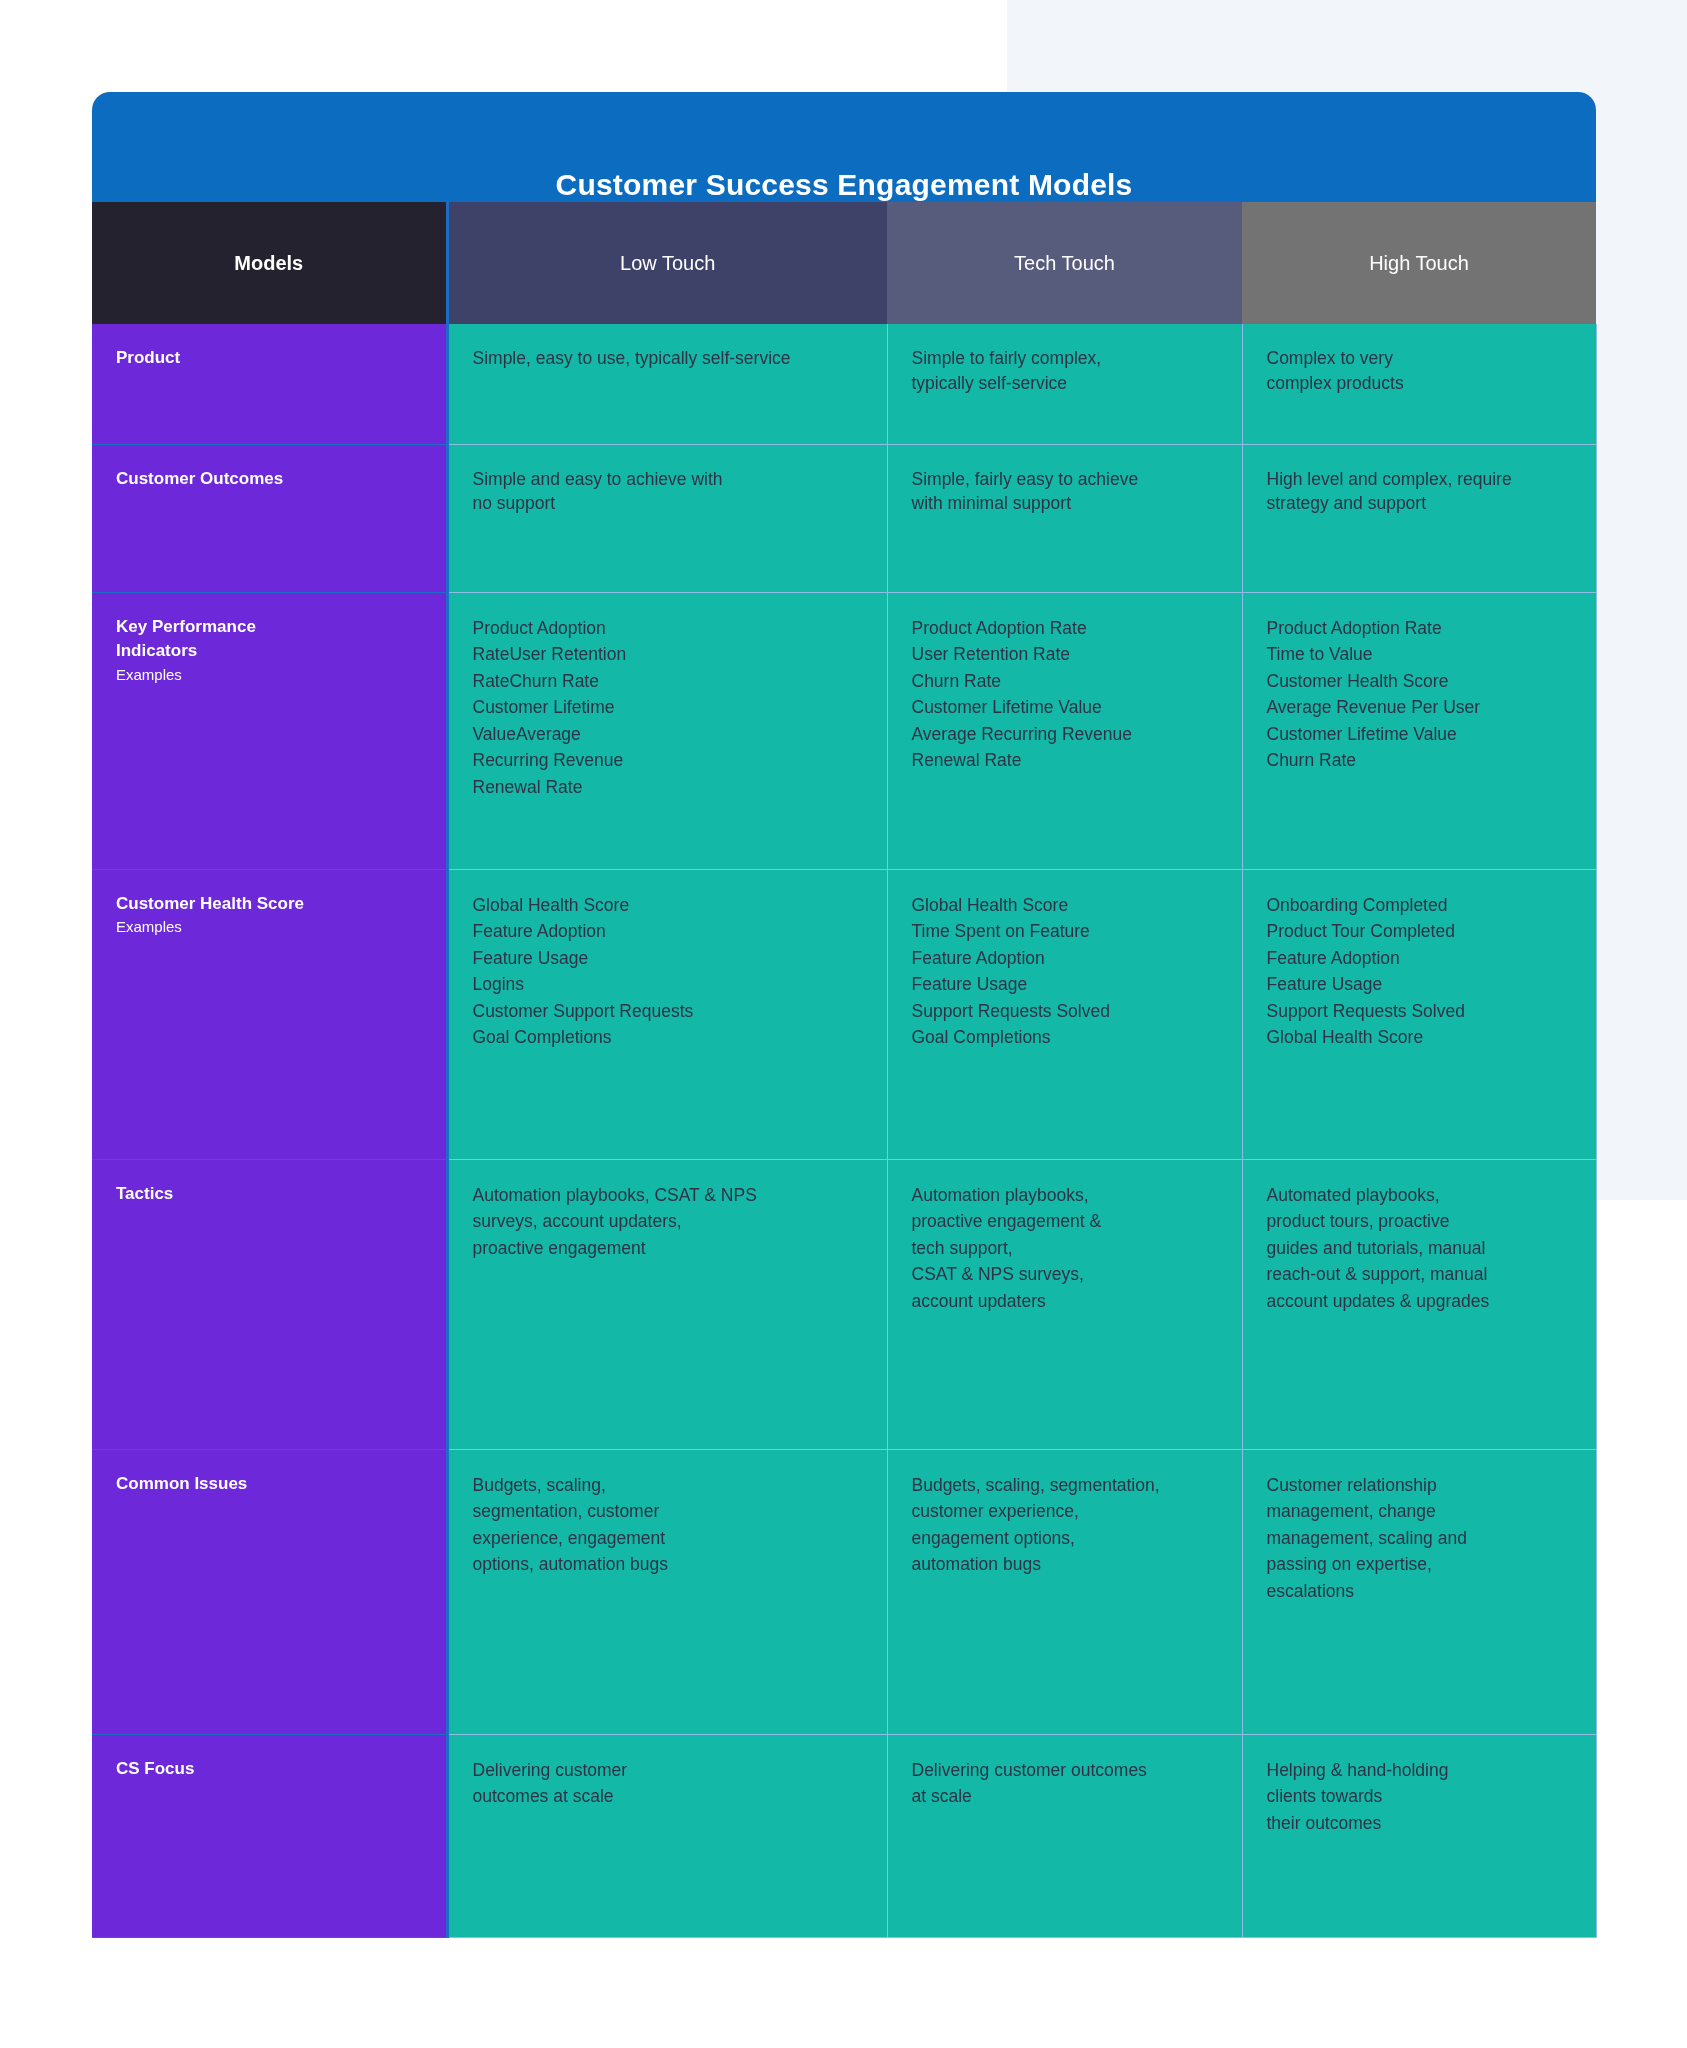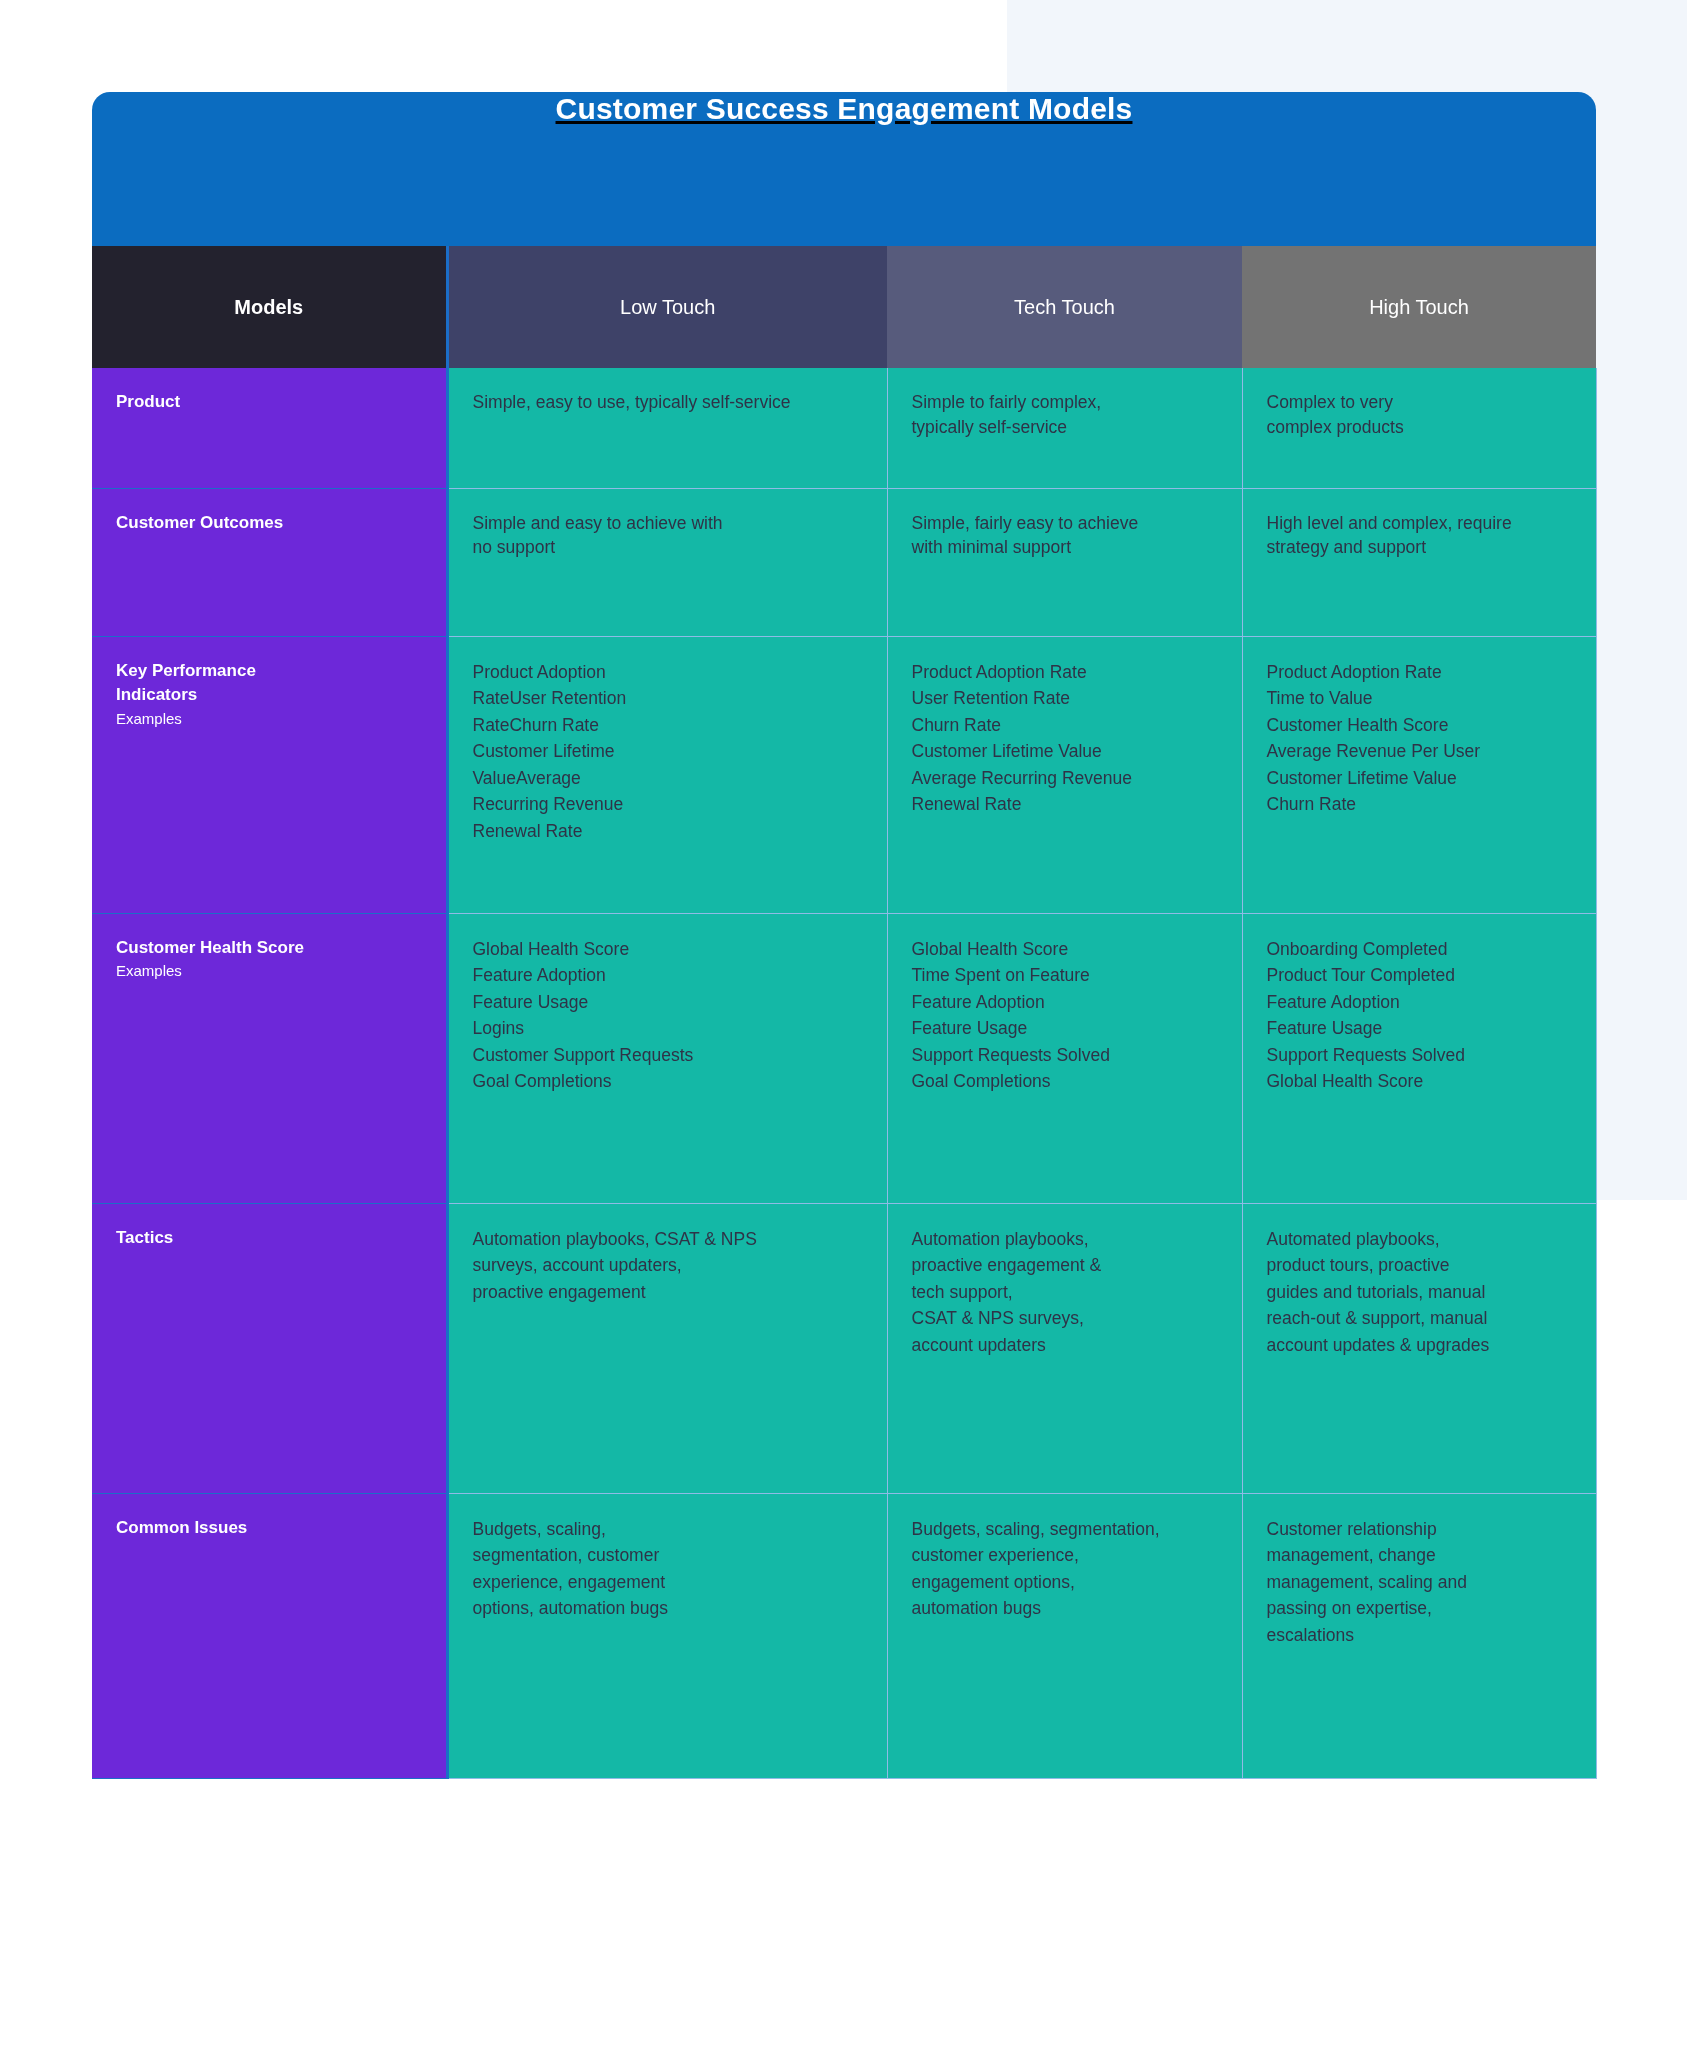--- a/index.html
+++ b/index.html
@@ -45,25 +45,24 @@
     left: 92px;
     top: 92px;
     width: 1504px;
     z-index: 2;
   }
 
   .title-bar {
     background: #0b6cc0;
     border-top-left-radius: 18px;
     border-top-right-radius: 18px;
-    height: 154px;
+    height: 110px;
     display: flex;
-    align-items: flex-start;
+    align-items: flex-end;
     justify-content: center;
-    text-decoration: underline;
   }
   .title-bar .title {
     color: #ffffff;
     font-size: 30px;
     font-weight: bold;
     letter-spacing: 0.2px;
   }
 
   table.matrix {
     width: 100%;
@@ -279,17 +278,30 @@
 customer experience,
 engagement options,
 automation bugs</span></td>
           <td class="body-cell"><span class="lines spaced">Customer relationship
 management, change
 management, scaling and
 passing on expertise,
 escalations</span></td>
         </tr>
 
+        <tr class="r-focus">
+          <td class="label-cell">
+            <span class="lbl-main lines">CS Focus</span>
+            <span class="lbl-sub lines"></span>
+          </td>
+          <td class="body-cell"><span class="lines spaced">Delivering customer
+outcomes at scale</span></td>
+          <td class="body-cell"><span class="lines spaced">Delivering customer outcomes
+at scale</span></td>
+          <td class="body-cell"><span class="lines spaced">Helping &amp; hand-holding
+clients towards
+their outcomes</span></td>
+        </tr>
 
       </tbody>
     </table>
   </div>
 </div>
 
 </body></html>

